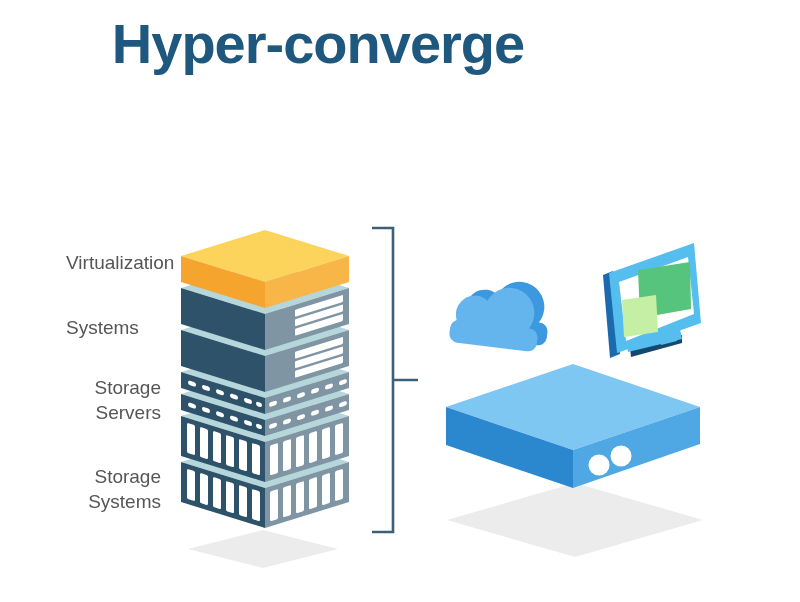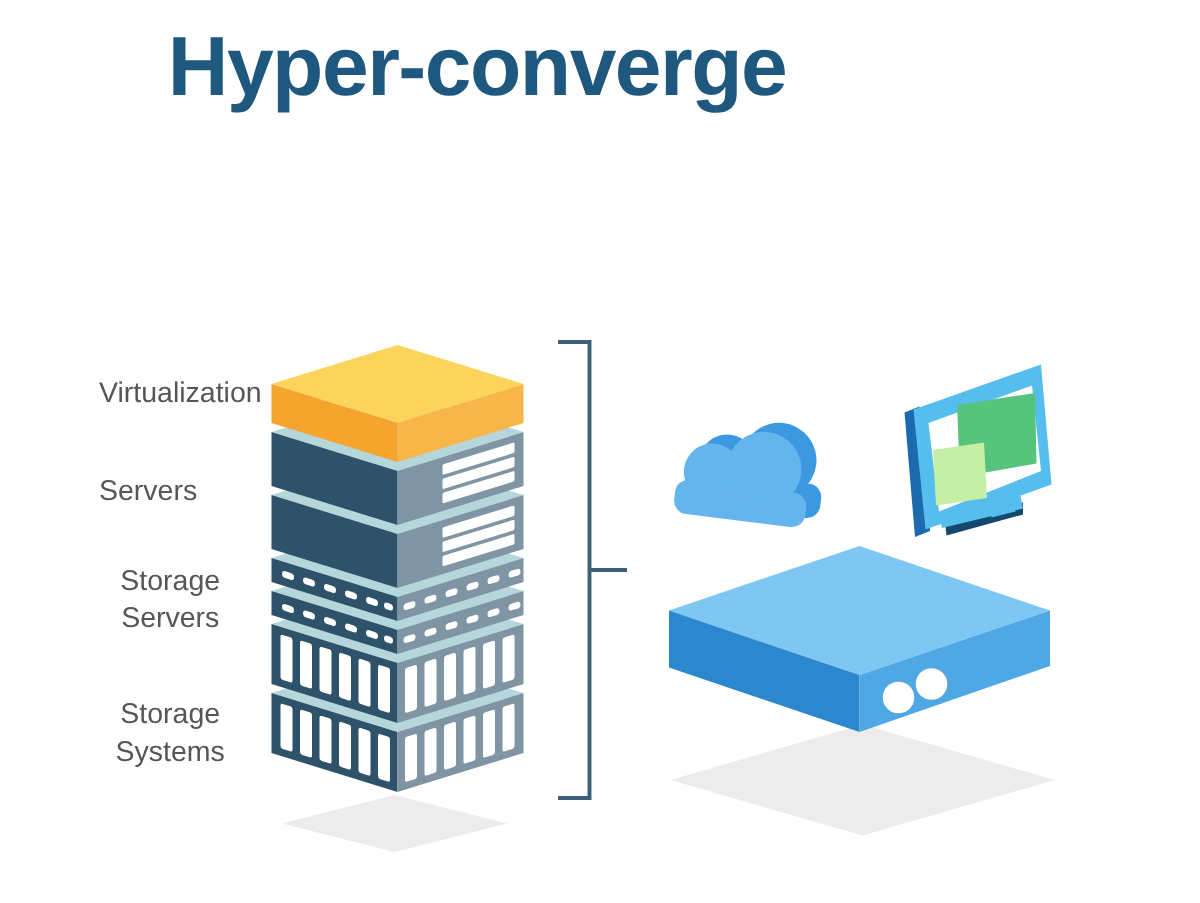--- a/index.html
+++ b/index.html
@@ -8,36 +8,36 @@
     font-family:"Liberation Sans", sans-serif;
   }
   .canvas { position:absolute; inset:0; width:636px; height:602px; }
   .title {
     position:absolute; top:14px; left:0; right:0; text-align:center;
     color:#1F587E; font-weight:800; font-size:56px; line-height:60px; letter-spacing:-1px;
   }
   .title div { white-space:nowrap; }
   .layer-label {
     position:absolute; font-size:19px; line-height:25px; color:#565656;
-    white-space:nowrap; text-align:center;
+    white-space:nowrap; text-align:right;
   }
   .layer-label.wrap2 { width:95px; white-space:normal; }
   svg.scene { position:absolute; inset:0; }
 </style>
 </head>
 <body>
 
 <main class="canvas">
 
   <header class="title">
     <div>Hyper-converge</div>
   </header>
 
   <div class="layer-label" style="left:66px; top:250px;">Virtualization</div>
-  <div class="layer-label" style="left:66px; top:315px;">Servers</div>
+  <div class="layer-label" style="left:66px; top:315px;">Systems</div>
   <div class="layer-label wrap2" style="left:66px; top:375px;">Storage Servers</div>
   <div class="layer-label wrap2" style="left:66px; top:464px;">Storage Systems</div>
 
   <svg class="scene" width="800" height="602" viewBox="0 0 800 602" xmlns="http://www.w3.org/2000/svg">
 
     <polygon points="263,530 338,549 263,568 188,549" fill="#ECECEC"></polygon>
     <polygon points="575,483 703,520 575,557 447,520" fill="#ECECEC"></polygon>
 
     <g>
       <polygon points="265,436 349,462 265,488 181,462" fill="#B5D7DC"></polygon>

